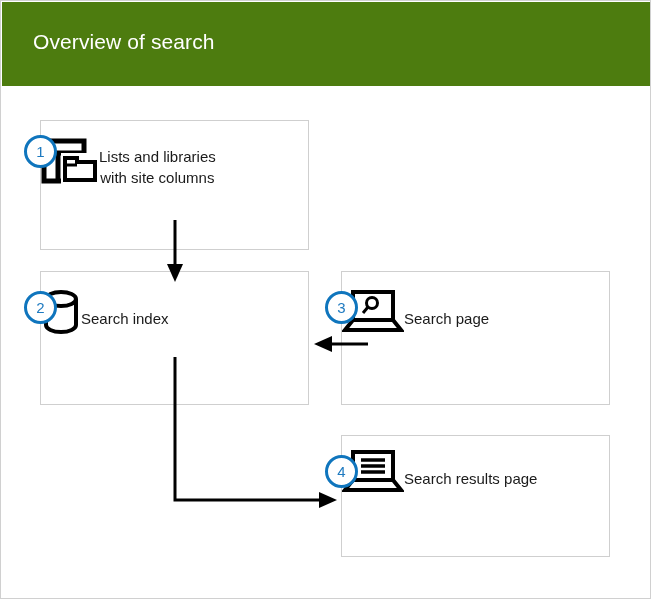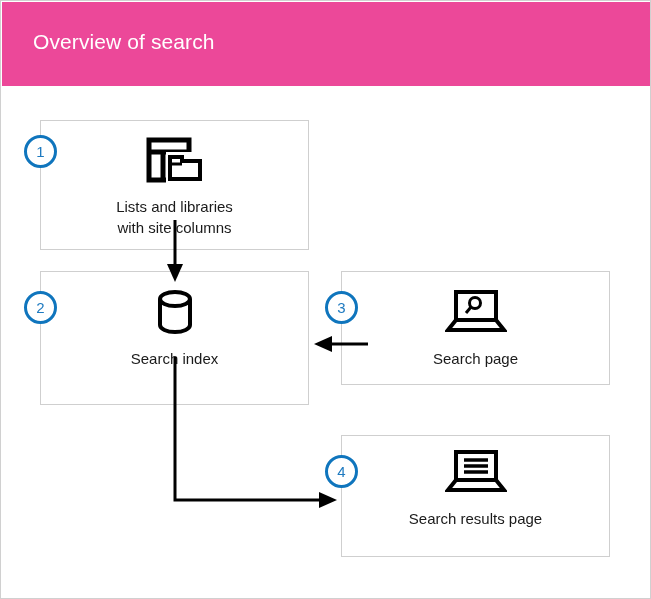--- a/index.html
+++ b/index.html
@@ -19,21 +19,21 @@
     box-sizing: border-box;
     overflow: hidden;
   }
   
   #header-bar {
     position: absolute;
     left: 1px;
     top: 1px;
     width: 649px;
     height: 84px;
-    background: #ec4899;
+    background: #4d7c0f;
   }
   #header-title {
     position: absolute;
     left: 31px;
     top: 28px;
     font-size: 21px;
     color: #ffffff;
     font-weight: 400;
     letter-spacing: 0.1px;
     white-space: nowrap;
@@ -51,21 +51,21 @@
     box-sizing: border-box;
     border: 1px solid #cfcfcf;
     background: transparent;
   }
   .node-inner {
     position: absolute;
     left: 0;
     right: 0;
     top: 0;
     display: flex;
-    flex-direction: column;
+    flex-direction: row;
     align-items: center;
   }
   .node-icon {
     display: block;
   }
   .node-label {
     margin-top: 9px;
     font-size: 15px;
     color: #1a1a1a;
     text-align: center;
@@ -156,21 +156,21 @@
             <ellipse cx="20" cy="10" rx="15" ry="7" fill="#fff" stroke="#000" stroke-width="4"></ellipse>
           </svg>
         </span>
         <div class="node-label">Search index</div>
       </div>
     </div>
     <div class="badge" style="left:23px; top:205px;">
       <span>2</span>
     </div>
 
-    <div class="node" style="left:340px; top:185px; width:269px; height:114px;">
+    <div class="node" style="left:340px; top:185px; width:269px; height:134px;">
       <div class="node-inner" style="top:17px;">
         <span class="node-icon">
           <svg width="62" height="46" viewBox="0 0 62 46">
             <rect x="11" y="3" width="40" height="28" fill="#fff" stroke="#000" stroke-width="4"></rect>
             <path d="M11,31 L3,41 h56 l-8,-10 z" fill="#fff" stroke="#000" stroke-width="4"></path>
             <line x1="3" y1="41" x2="59" y2="41" stroke="#000" stroke-width="4"></line>
             <circle cx="30" cy="14" r="5.5" fill="none" stroke="#000" stroke-width="3"></circle>
             <line x1="26" y1="18" x2="21" y2="24" stroke="#000" stroke-width="3"></line>
           </svg>
         </span>

